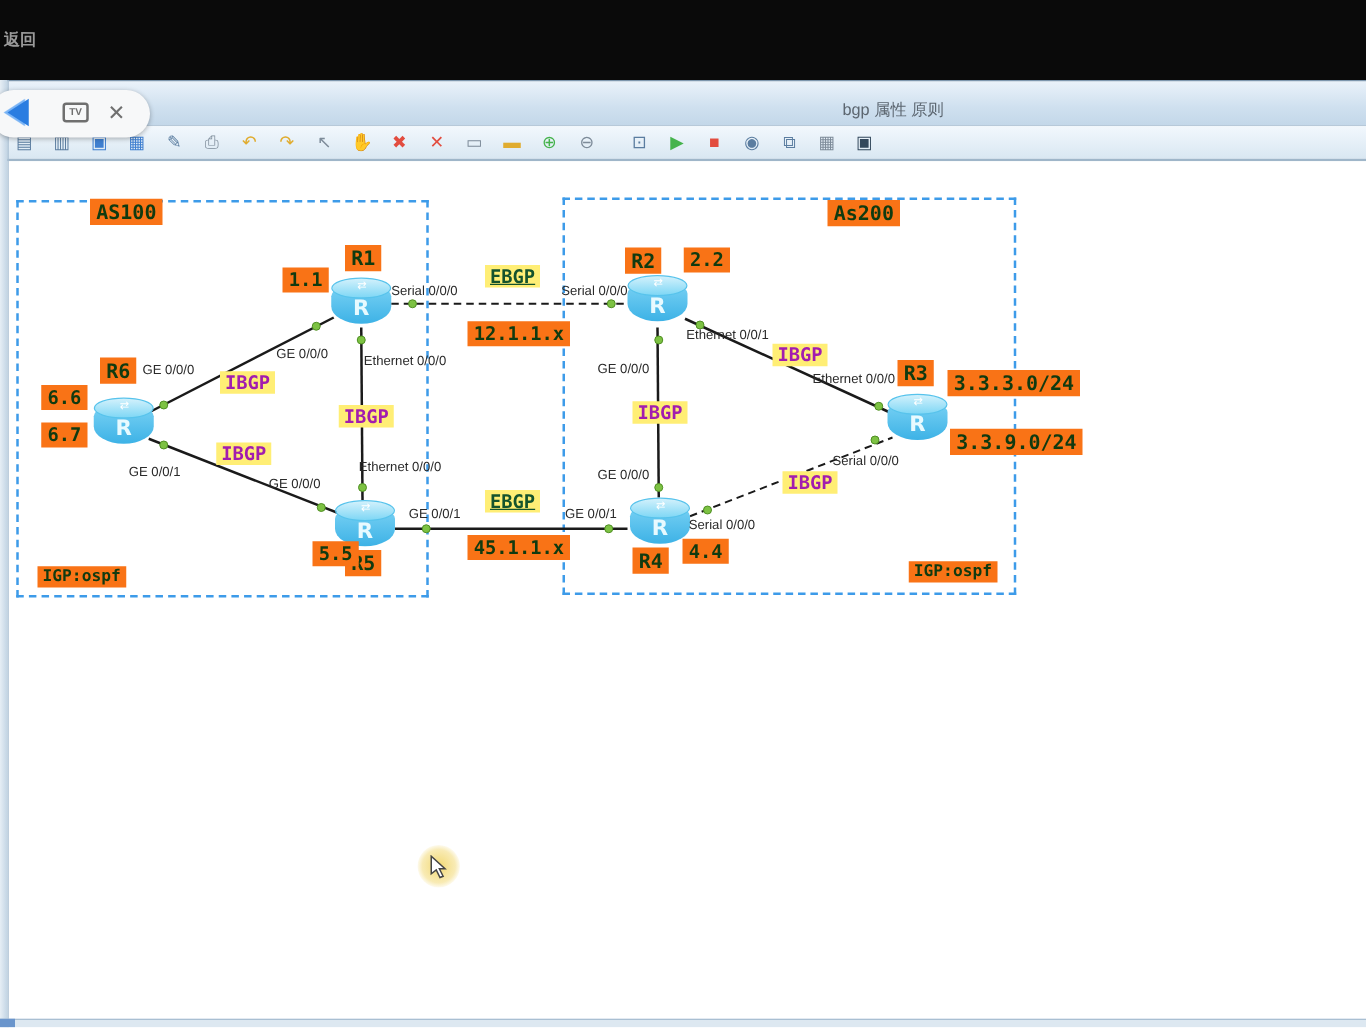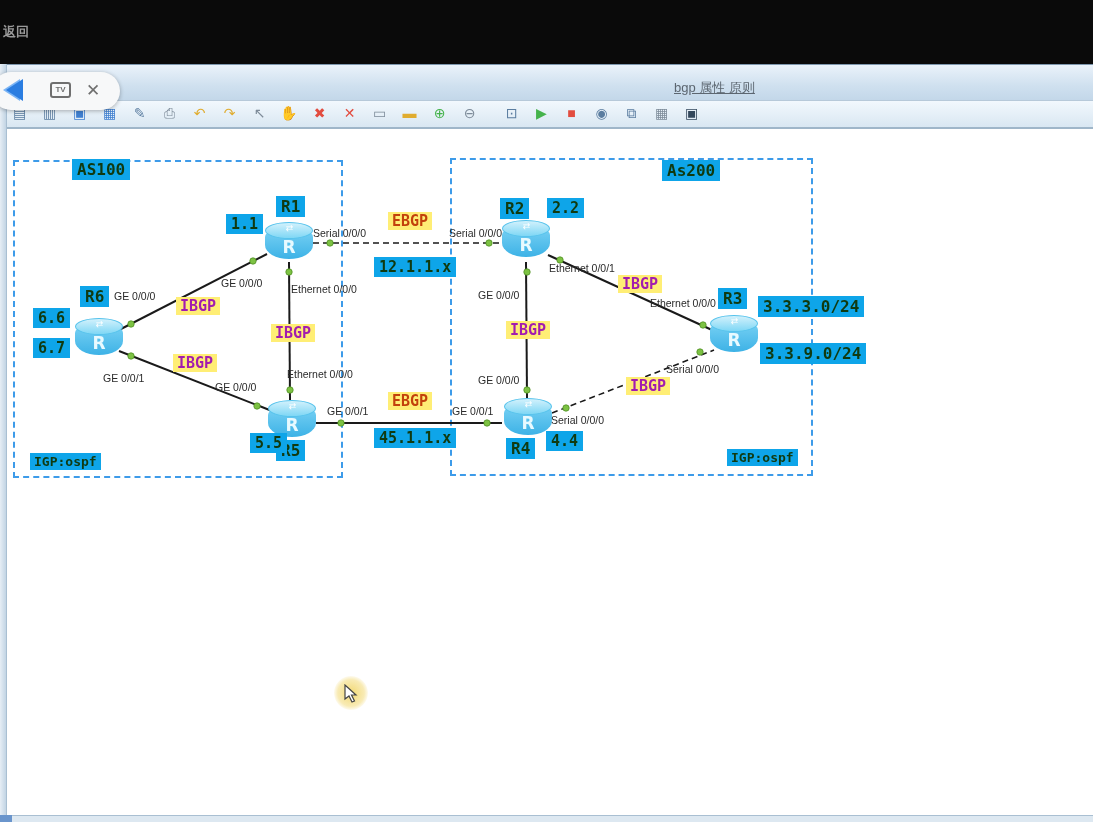--- a/index.html
+++ b/index.html
@@ -7,21 +7,21 @@
   #stage { position:relative; width:1093px; height:822px; background:#fff; overflow:hidden; }
 
   
   .topbar { position:absolute; left:0; top:0; width:1093px; height:64px; background:#0a0a0a; }
   .topbar .back { position:absolute; left:3px; top:23px; color:#9a9a9a; font-size:13px;font-weight:bold; }
   .topbar .vtitle { position:absolute; left:56px; top:16px; color:#fff; font-size:21px; letter-spacing:.5px; }
 
   
   .win-titlebar { position:absolute; left:0; top:64px; width:1093px; height:37px;
     background:linear-gradient(#eaf2fa,#cfe0ef 60%,#c3d7e9); border-top:1px solid #7d96ad; border-bottom:1px solid #b7c9d9; }
-  .win-title { position:absolute; left:674px; top:79px; font-size:13px; color:#5c6670;text-decoration:underline; }
+  .win-title { position:absolute; left:674px; top:79px; font-size:13px; color:#5c6670; }
   .toolbar { position:absolute; left:0; top:101px; width:1093px; height:28px;
     background:linear-gradient(#f2f8fd,#d9e7f2); border-bottom:2px solid #9fb6c9; }
   .tb-row { position:absolute; left:10px; top:104px; display:flex; gap:11px; }
   .tb-icon { width:19px; height:19px; font-size:14px; line-height:19px; text-align:center;
     border-radius:3px; cursor:default; }
   .tb-icon.gap { margin-left:12px; }
   .c-steel{color:#5b7da0;} .c-blue{color:#3f7fd0;} .c-gray{color:#7d8b99;}
   .c-yellow{color:#e0ac2f;} .c-red{color:#e24c3f;} .c-green{color:#45b34c;} .c-dark{color:#33485c;}
 
   
@@ -55,27 +55,27 @@
   .router { position:absolute; width:48px; height:40px; z-index:10; }
   .router .body { position:absolute; top:9px; width:48px; height:28px;
     background:linear-gradient(#74cff3,#3db2e6); border-radius:8px 8px 24px 24px/6px 6px 14px 14px; }
   .router .rtop { position:absolute; top:0; width:48px; height:17px;
     background:linear-gradient(#d2f1fc,#7fd7f5); border-radius:50%; border:1px solid #57c3ec; }
   .router .arrows { position:absolute; top:1px; width:100%; text-align:center;
     font-size:9px; color:#fff; letter-spacing:-1px; }
   .router .letter { position:absolute; top:15px; width:100%; text-align:center;
     font:700 17px "DejaVu Sans", sans-serif; color:#e8faff; }
 
-  .glabel { position:absolute; background:#0ea5e9; color:#103a10;
+  .glabel { position:absolute; background:#f97316; color:#103a10;
     font:700 15px "DejaVu Sans Mono", monospace; padding:1px 5px; z-index:20; white-space:nowrap; }
   .glabel.big { font-size:16px; }
   .glabel.small { font-size:13px; padding:1px 4px; }
   .ylabel { position:absolute; background:#ffee75; color:#a21caf;
     font:700 15px "DejaVu Sans Mono", monospace; padding:0 4px; z-index:20; white-space:nowrap; }
-  .ylabel.ebgp { color:#c2410c; }
+  .ylabel.ebgp { color:#14532d;text-decoration:underline; }
   .iflabel { position:absolute; font-size:10.5px; color:#2a2a2a; z-index:15; white-space:nowrap; }
 
   
   .config-note { position:absolute; left:43px; top:538px; width:394px; height:277px;
     background:#92d892; z-index:25; padding:4px 5px; }
   .config-note pre { font:600 16px/21.2px "DejaVu Sans Mono","DejaVu Sans", monospace;
     color:#173317; white-space:pre; }
 
   
   .cursor { position:absolute; left:334px; top:676px; width:40px; height:40px; z-index:30; }

